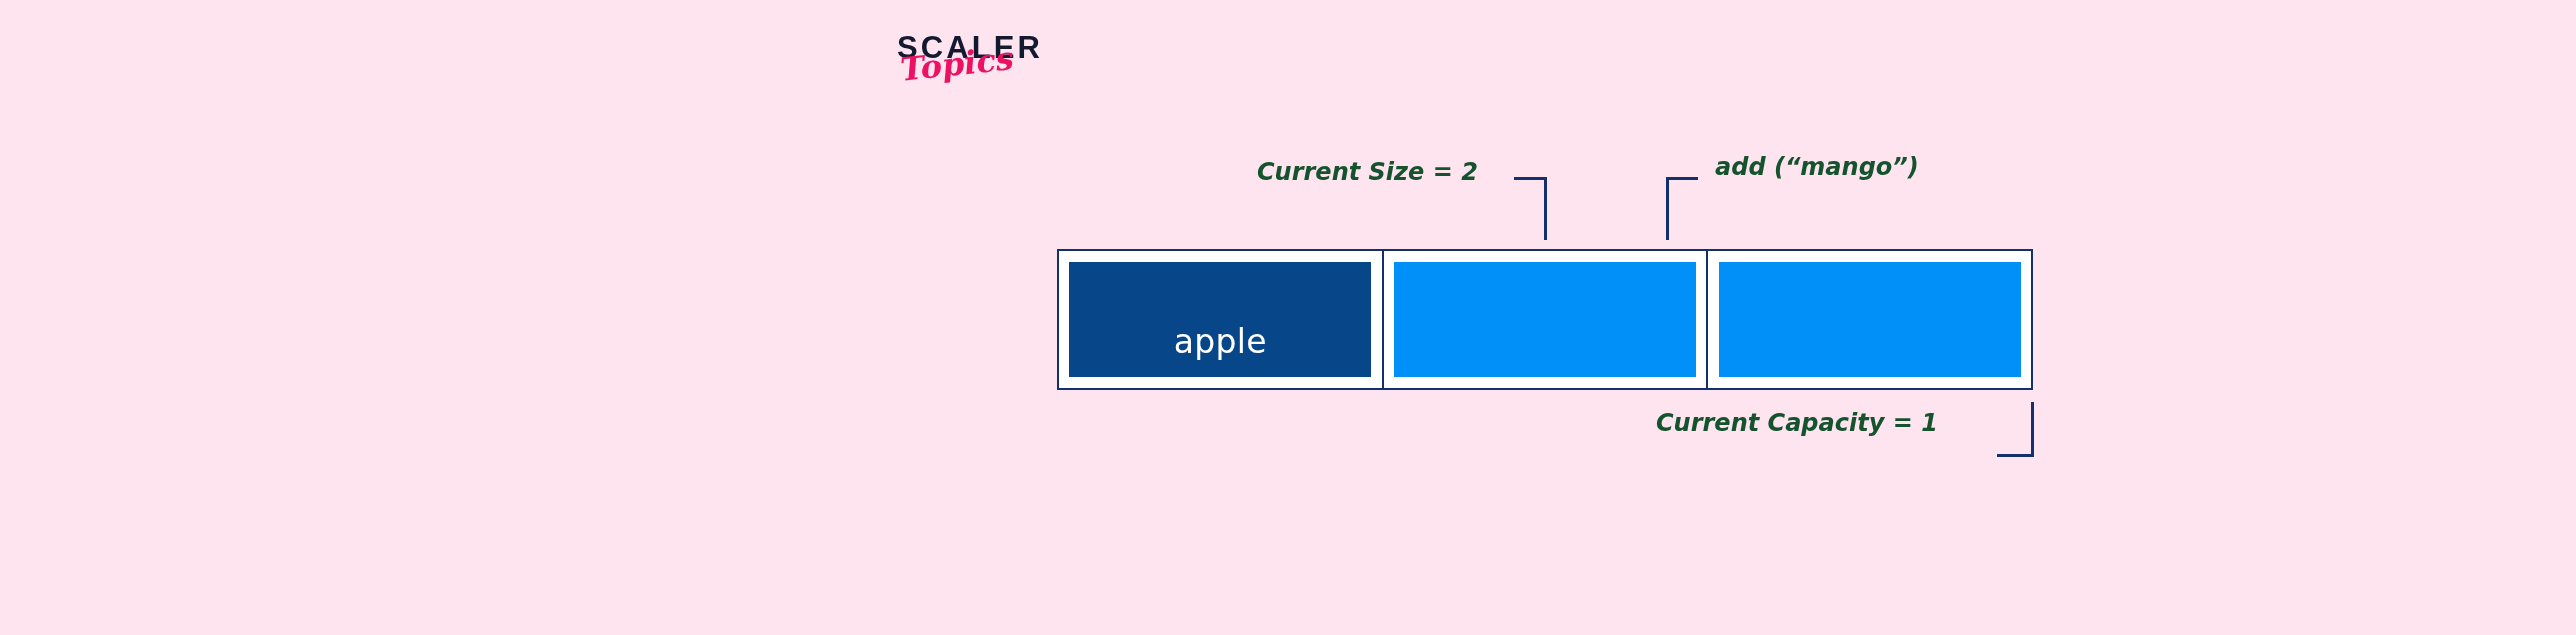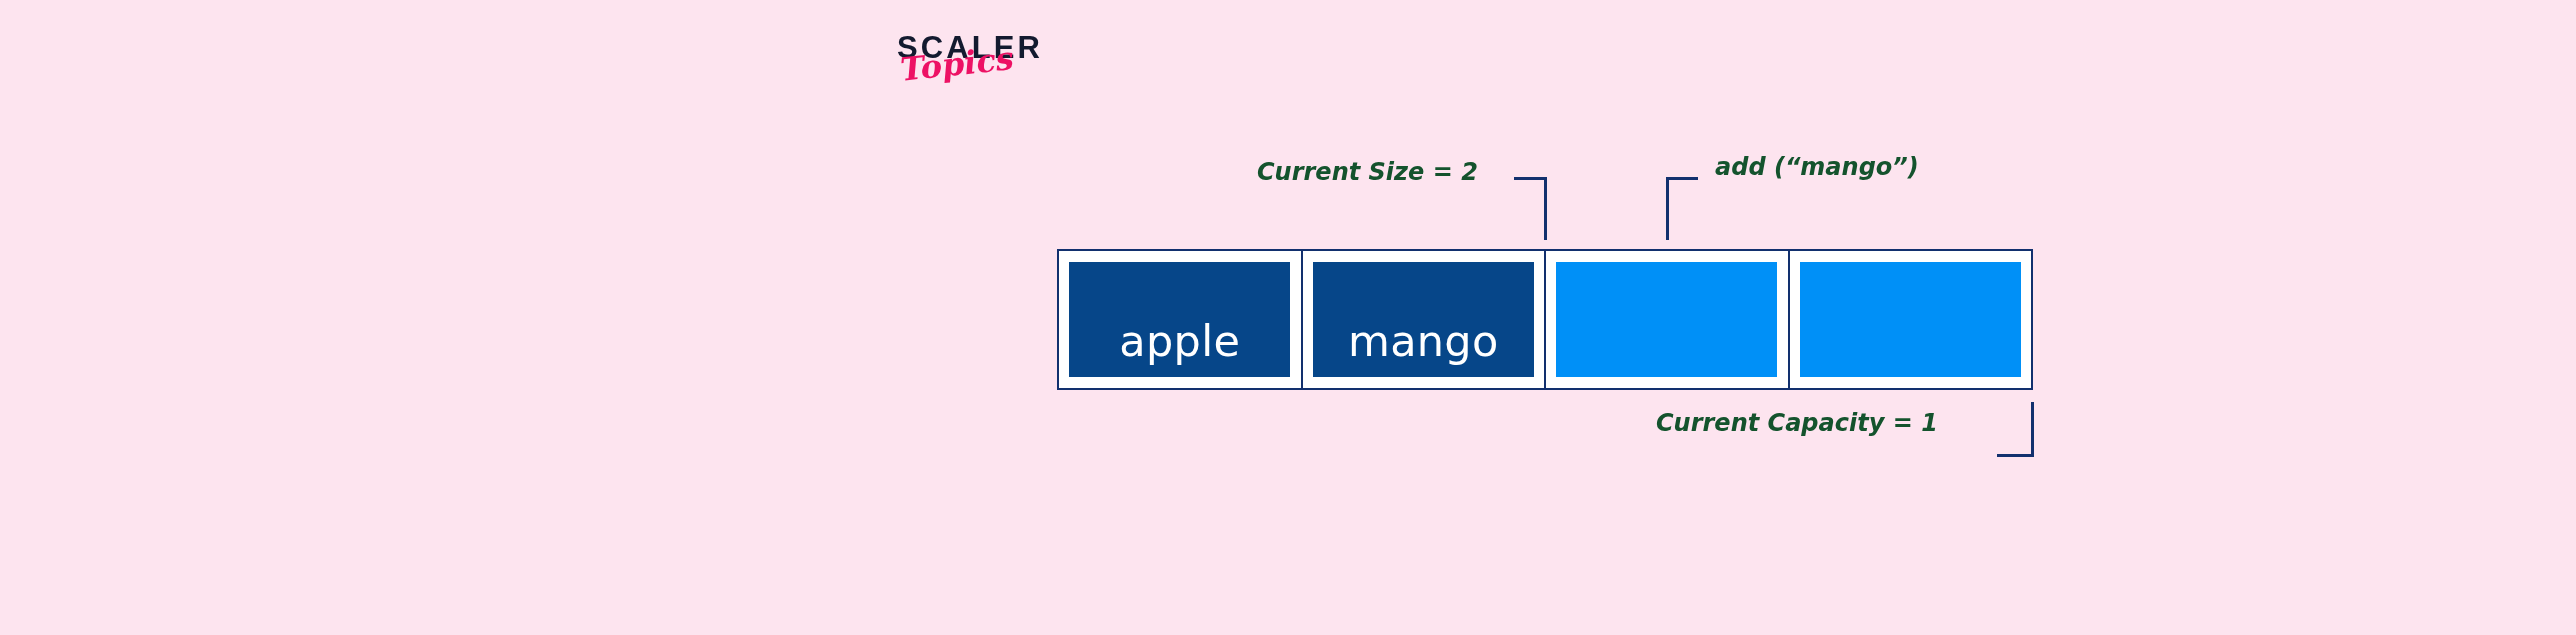--- a/index.html
+++ b/index.html
@@ -94,21 +94,21 @@
   }
   .cell-filled .cell-inner {
     background: #064689;
   }
   .cell-empty .cell-inner {
     background: #0090f7;
   }
   .cell-label {
     color: #ffffff;
     font-family: "DejaVu Sans", sans-serif;
-    font-size: 43px;
+    font-size: 33px;
     font-weight: 400;
     line-height: 1;
     letter-spacing: 0.3px;
     white-space: nowrap;
     margin-top: 44px;
   }
 
   
   .annot {
     position: absolute;
@@ -163,25 +163,20 @@
   <div class="line lv add-v"></div>
 
   <div class="array">
 
     <div class="cell cell-filled">
       <div class="cell-inner">
         <span class="cell-label">apple</span>
       </div>
     </div>
 
-    <div class="cell cell-filled">
-      <div class="cell-inner">
-        <span class="cell-label">mango</span>
-      </div>
-    </div>
 
     <div class="cell cell-empty">
       <div class="cell-inner">
         <span class="cell-label"></span>
       </div>
     </div>
 
     <div class="cell cell-empty">
       <div class="cell-inner">
         <span class="cell-label"></span>

